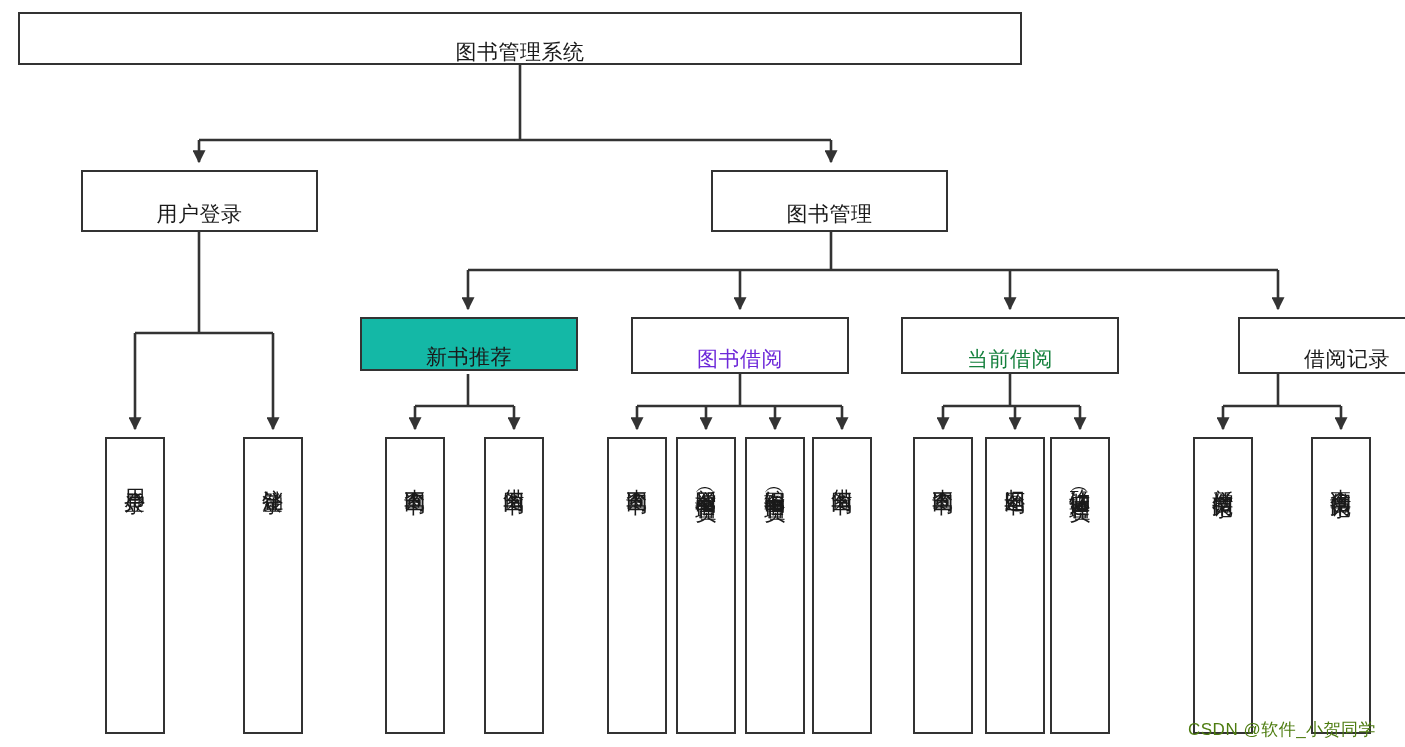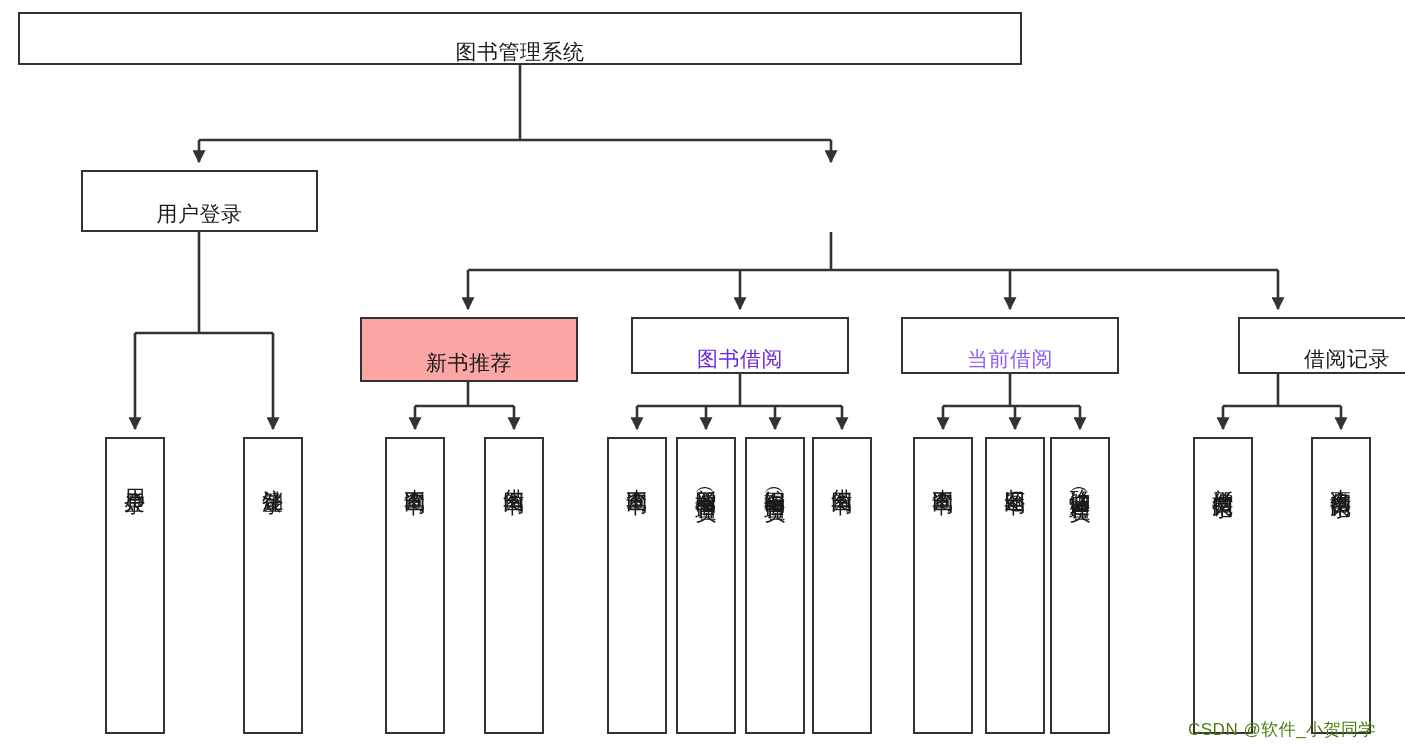--- a/index.html
+++ b/index.html
@@ -127,28 +127,31 @@
     </g>
   </svg>
 
   <div class="node horiz" style="left: 18px; top: 12px; width: 1004px; height: 53px; border-color: rgb(51, 51, 51); background: rgb(255, 255, 255); color: rgb(26, 26, 26);">
     <span class="label">图书管理系统</span>
   </div>
 
   <div class="node horiz" style="left: 81px; top: 170px; width: 237px; height: 62px; border-color: rgb(51, 51, 51); background: rgb(255, 255, 255); color: rgb(26, 26, 26);">
     <span class="label">用户登录</span>
   </div>
-
-  <div class="node horiz" style="left: 360px; top: 317px; width: 218px; height: 65px; border-color: rgb(51, 51, 51); background: #fca5a5; color: rgb(26, 26, 26);">
+  <div class="node horiz" style="left: 711px; top: 170px; width: 237px; height: 62px; border-color: rgb(51, 51, 51); background: rgb(255, 255, 255); color: rgb(26, 26, 26);">
+    <span class="label">图书管理</span>
+  </div>
+
+  <div class="node horiz" style="left: 360px; top: 317px; width: 218px; height: 54px; border-color: rgb(51, 51, 51); background: #14b8a6; color: rgb(26, 26, 26);">
     <span class="label">新书推荐</span>
   </div>
   <div class="node horiz" style="left: 631px; top: 317px; width: 218px; height: 57px; border-color: rgb(51, 51, 51); background: rgb(255, 255, 255); color: #6d28d9;">
     <span class="label">图书借阅</span>
   </div>
-  <div class="node horiz" style="left: 901px; top: 317px; width: 218px; height: 57px; border-color: rgb(51, 51, 51); background: rgb(255, 255, 255); color: #8b5cf6;">
+  <div class="node horiz" style="left: 901px; top: 317px; width: 218px; height: 57px; border-color: rgb(51, 51, 51); background: rgb(255, 255, 255); color: #15803d;">
     <span class="label">当前借阅</span>
   </div>
   <div class="node horiz" style="left: 1238px; top: 317px; width: 218px; height: 57px; border-color: rgb(51, 51, 51); background: rgb(255, 255, 255); color: rgb(26, 26, 26);">
     <span class="label">借阅记录</span>
   </div>
 
   <div class="node vert" style="left: 105px; top: 437px; width: 60px; height: 297px; border-color: rgb(51, 51, 51); background: rgb(255, 255, 255); color: rgb(26, 26, 26);">
     <span class="label">用户登录</span>
   </div>
   <div class="node vert" style="left: 243px; top: 437px; width: 60px; height: 297px; border-color: rgb(51, 51, 51); background: rgb(255, 255, 255); color: rgb(26, 26, 26);">

